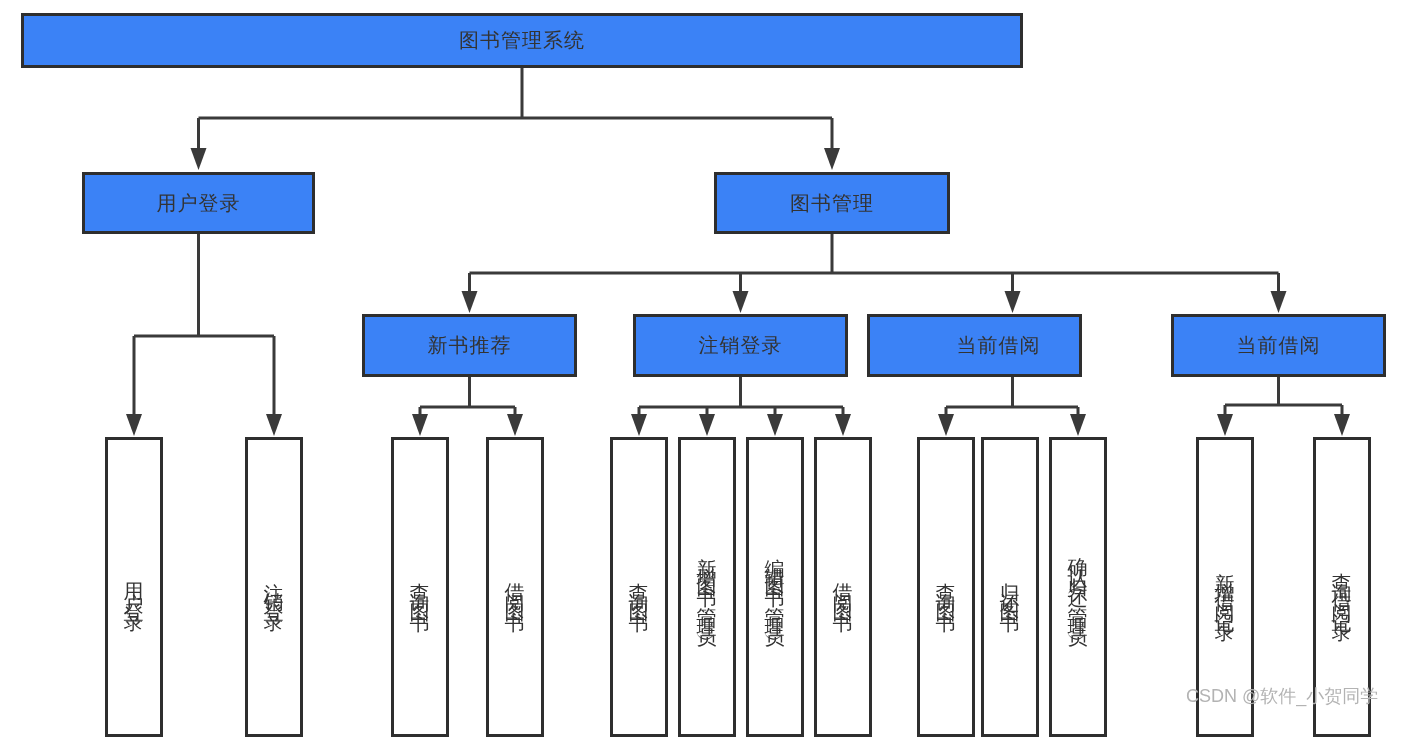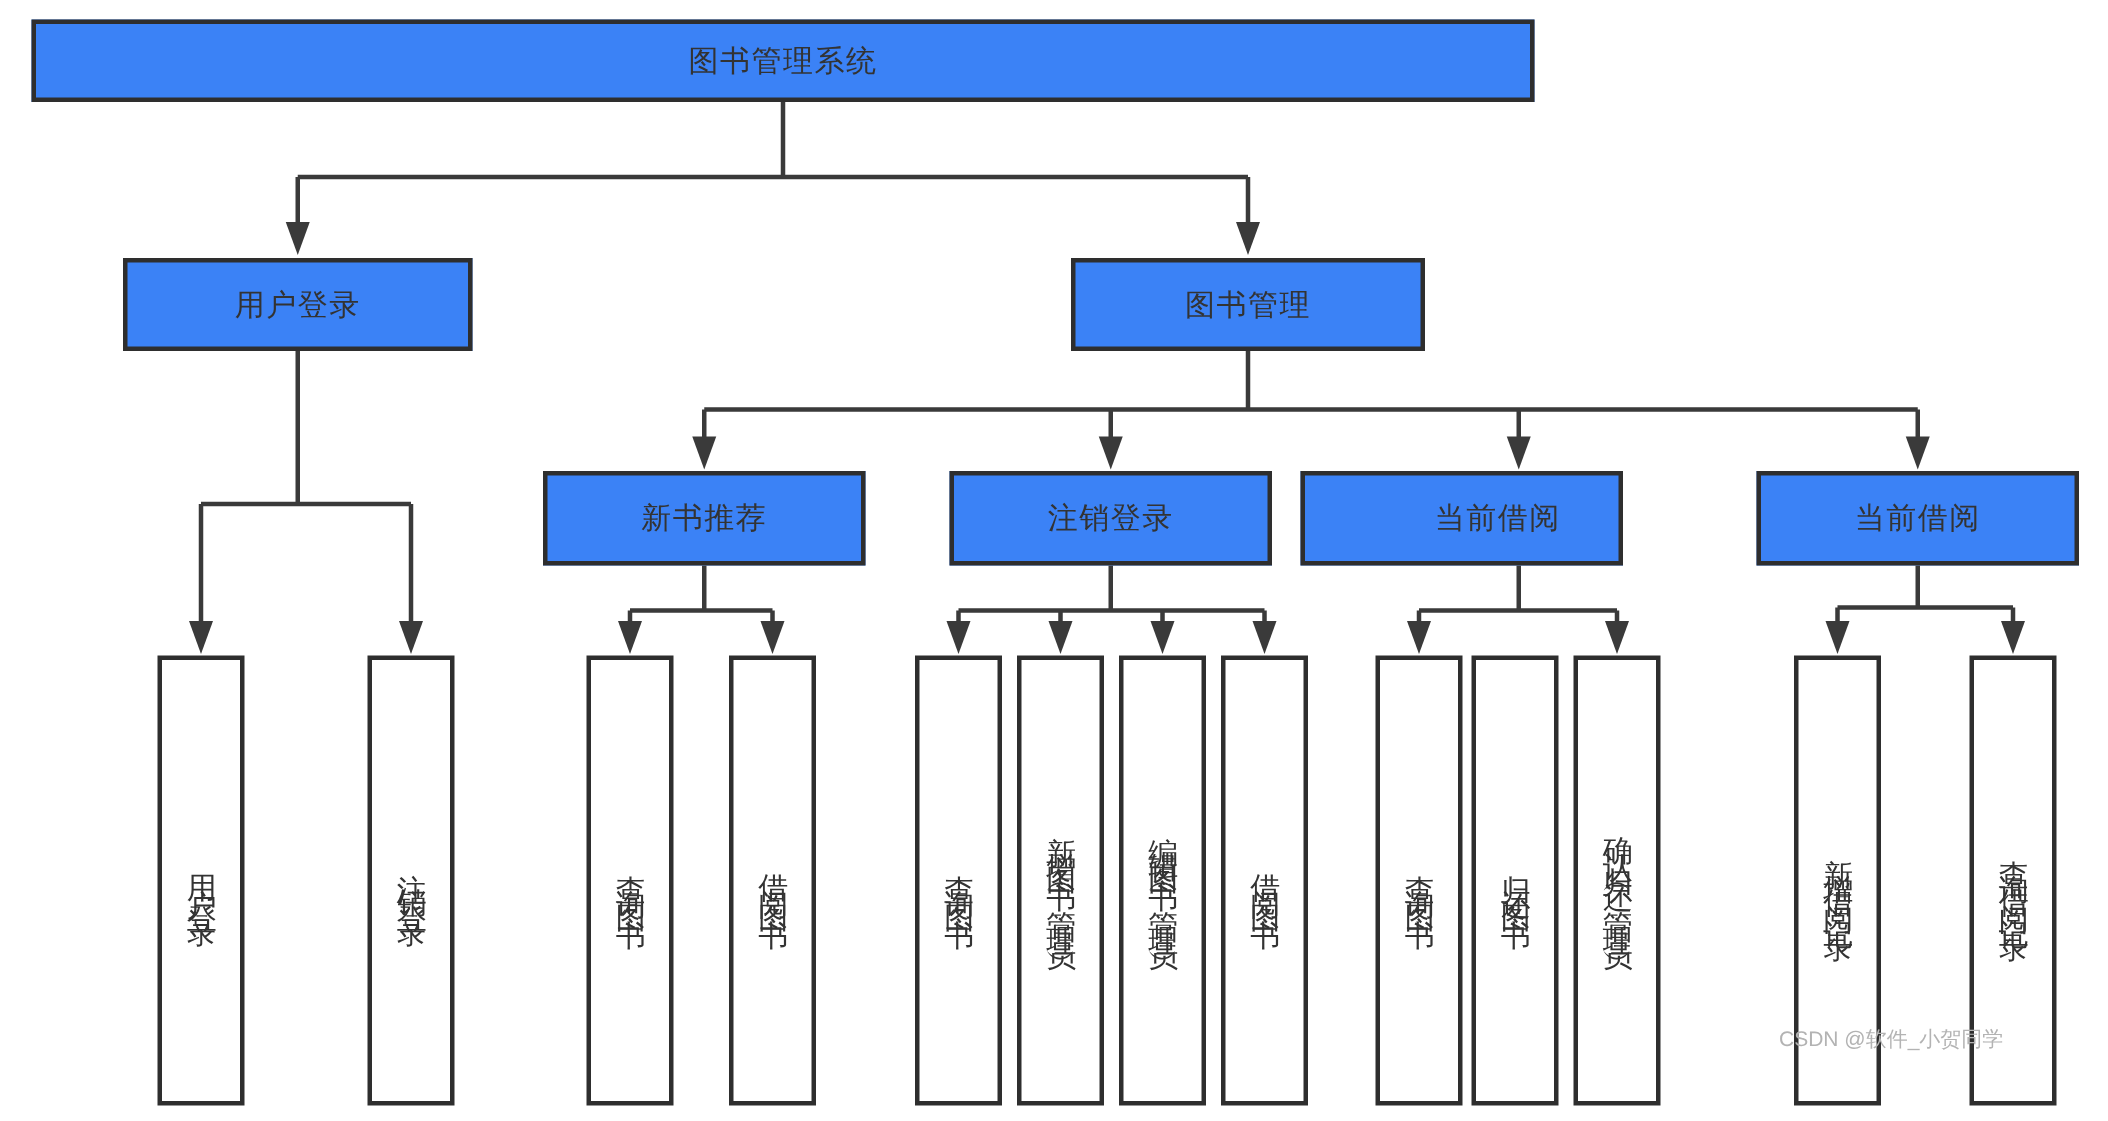--- a/index.html
+++ b/index.html
@@ -55,21 +55,21 @@
     font-size: 20px;
     line-height: 1;
     letter-spacing: 10px;
     color: var(--text);
     white-space: nowrap;
   }
   .watermark {
     position: absolute;
     left: 1186px;
     top: 684px;
-    font-size: 14px;
+    font-size: 18px;
     color: var(--watermark);
     white-space: nowrap;
     z-index: 5;
   }
 </style>
 </head>
 <body>
 
 <div class="canvas">
 

